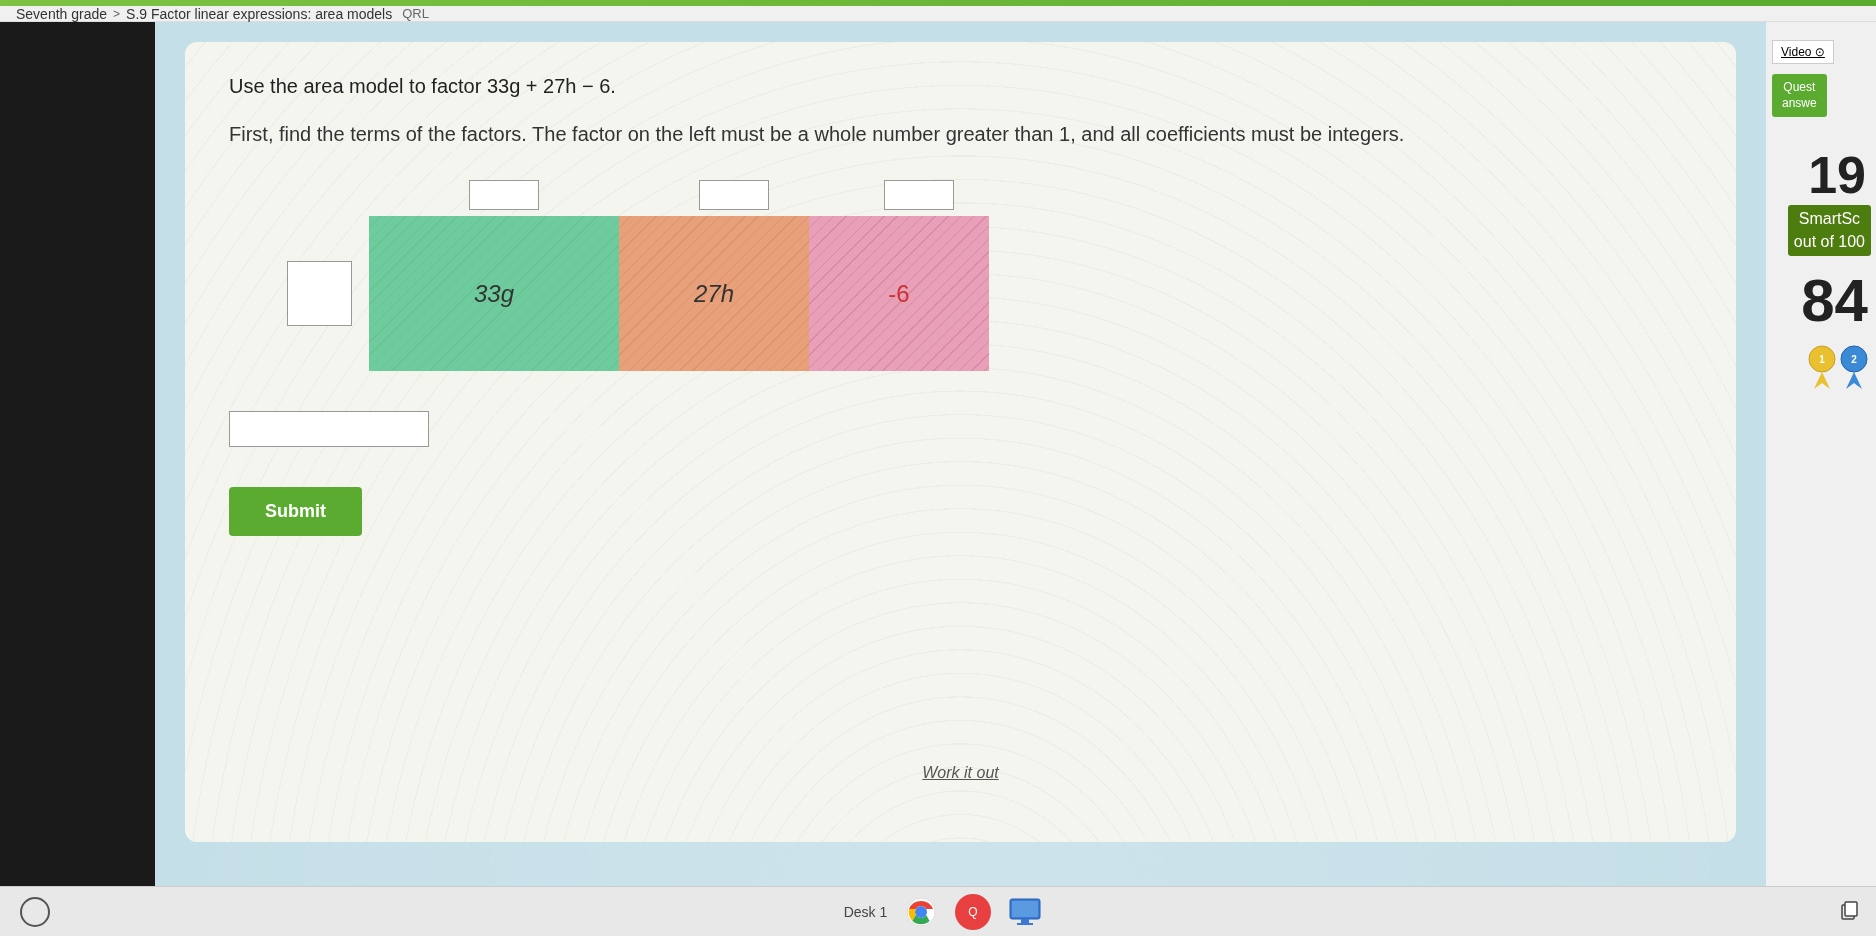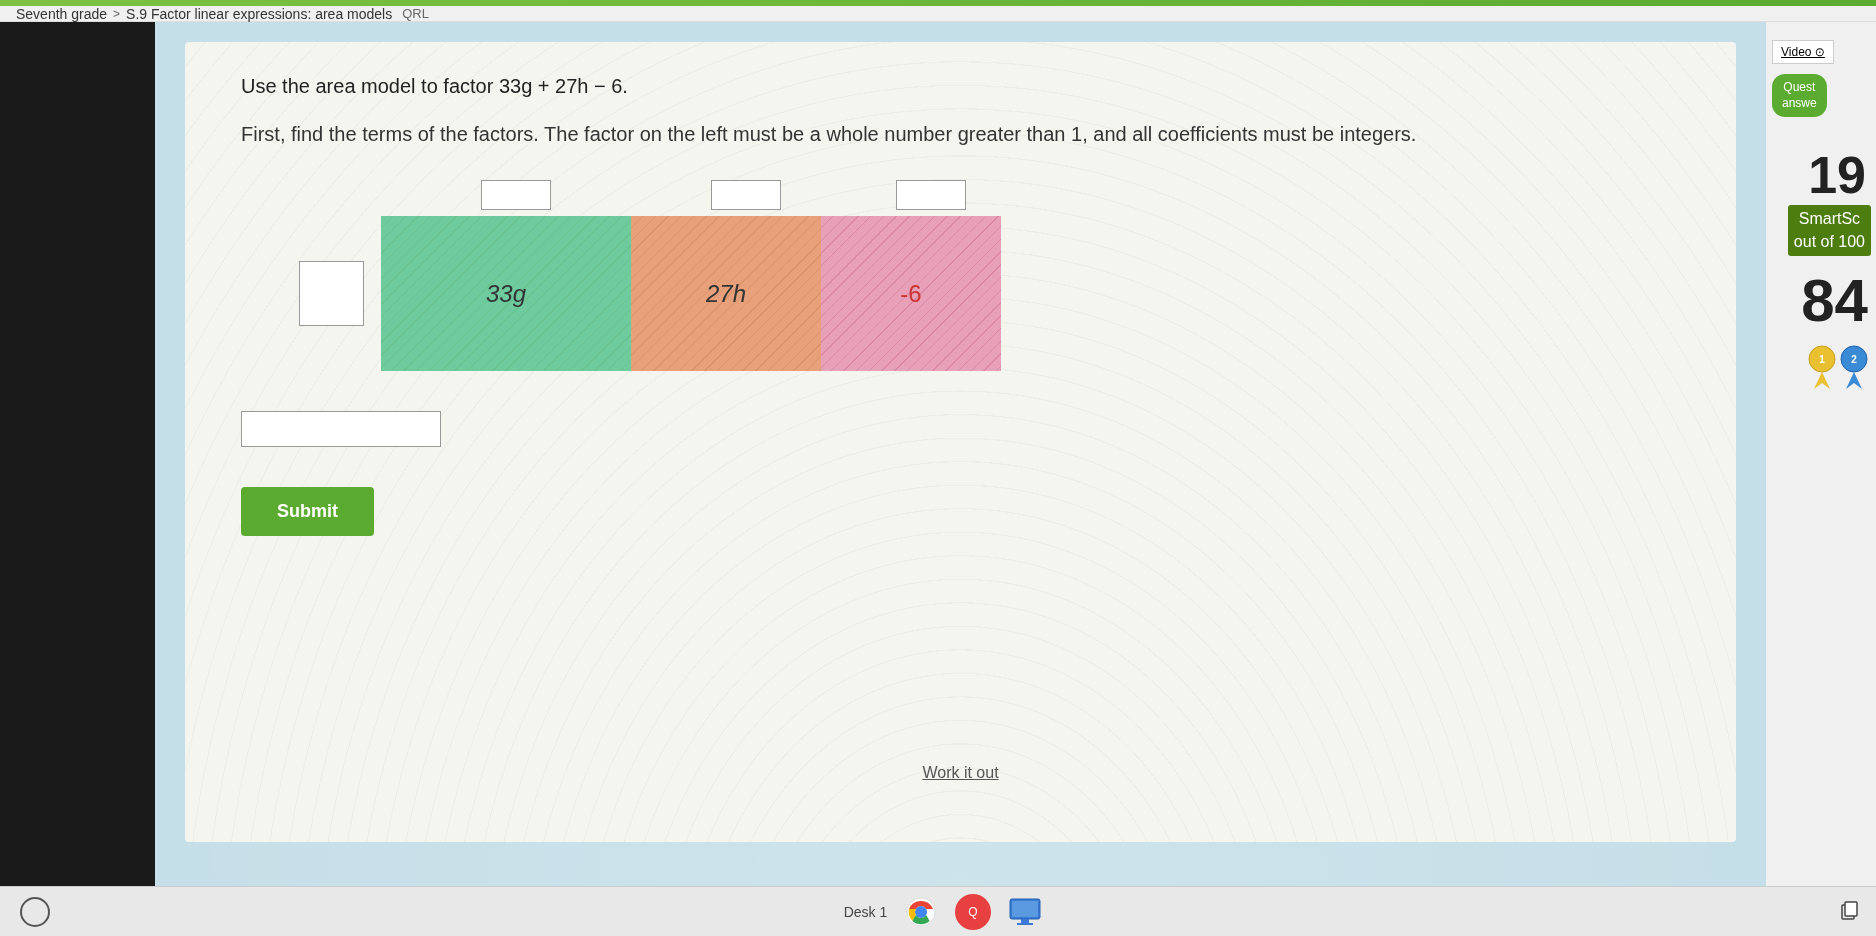--- a/index.html
+++ b/index.html
@@ -59,22 +59,22 @@
       position: absolute;
       top: 0; left: 0; right: 0; bottom: 0;
       background: radial-gradient(ellipse at 50% 100%, rgba(255,255,255,0.15) 0%, transparent 70%);
       pointer-events: none;
     }
 
     
     .card {
       background: #f5f5f0;
       margin: 20px 30px 20px 30px;
-      border-radius: 4px;
-      padding: 30px 40px 30px 56px;
+      border-radius: 12px;
+      padding: 30px 40px 30px 44px;
       position: relative;
       min-height: 800px;
       
       background-image: repeating-radial-gradient(
         ellipse at 50% 120%,
         transparent 0px,
         transparent 18px,
         rgba(180,200,180,0.15) 18px,
         rgba(180,200,180,0.15) 19px
       );
@@ -235,20 +235,21 @@
       border-radius: 4px;
       cursor: pointer;
       display: inline-block;
       margin-bottom: 20px;
     }
 
     .work-it-out {
       text-align: center;
       font-size: 16px;
       color: #555;
+      font-style: italic;
       position: absolute;
       bottom: 60px;
       left: 50%;
       transform: translateX(-50%);
       text-decoration: underline;
       cursor: pointer;
     }
 
     
     .right-panel {
@@ -275,21 +276,21 @@
       text-decoration: underline;
     }
 
     .quest-btn {
       background: #5aab2f;
       color: white;
       border: none;
       padding: 6px 10px;
       font-size: 12px;
       cursor: pointer;
-      border-radius: 13px;
+      border-radius: 3px;
       margin-right: 5px;
       white-space: nowrap;
       text-align: center;
       line-height: 1.3;
     }
 
     .score-number {
       font-size: 52px;
       font-weight: bold;
       color: #222;

